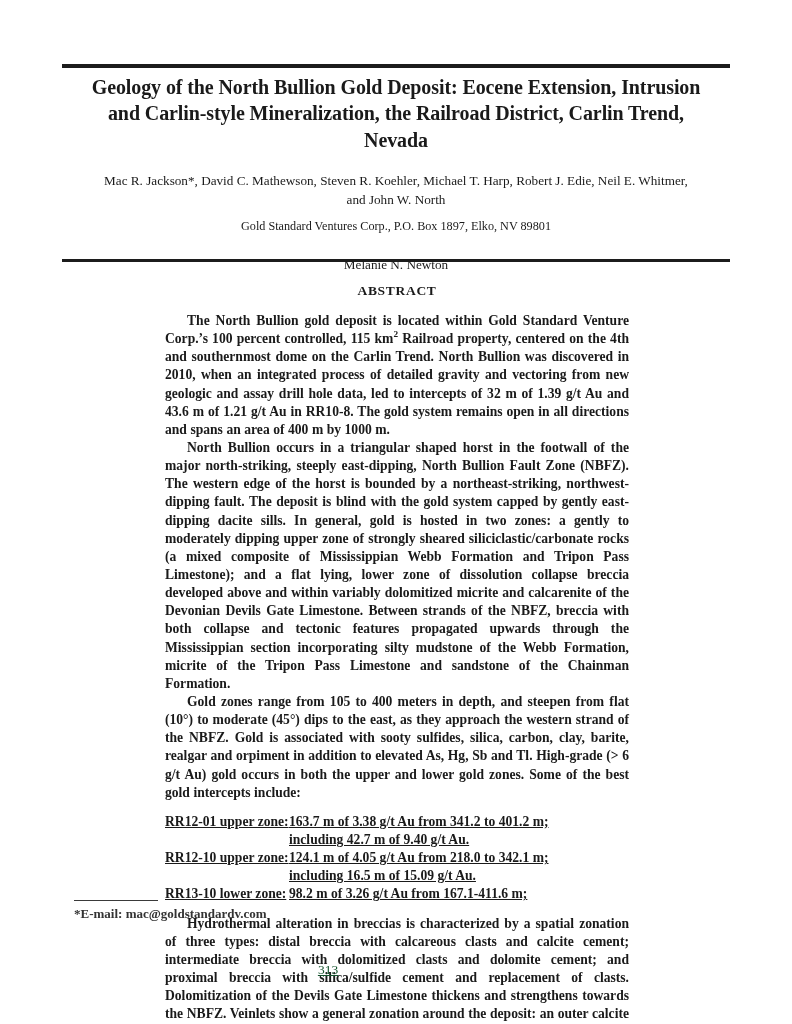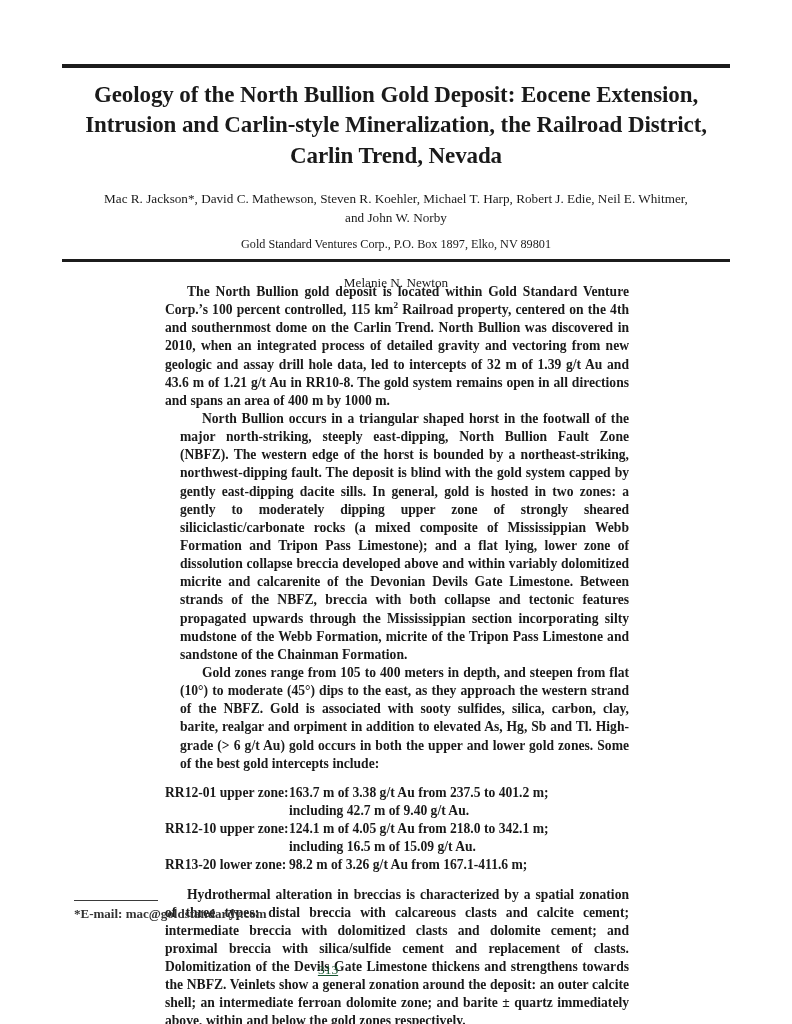--- a/index.html
+++ b/index.html
@@ -34,25 +34,25 @@
 
   
   .header {
     position: absolute;
     left: 62px;
     top: 74px;
     width: 668px;
     text-align: center;
   }
   .doc-title {
-    font-size: 23px;
+    font-size: 20px;
     font-weight: bold;
     line-height: 1.32;
     letter-spacing: -0.1px;
-    margin: 6px;
+    margin: 0;
     padding: 0 12px;
   }
   .authors {
     margin-top: 19px;
     font-size: 13.2px;
     line-height: 1.42;
     padding: 0 24px;
   }
   .affil {
     margin-top: 8px;
@@ -87,34 +87,35 @@
   }
   .abs-p {
     font-size: 13.6px;
     font-weight: bold;
     line-height: 1.335;
     text-align: justify;
     text-indent: 22px;
     margin: 0;
     word-spacing: 0.1px;
   }
-  .abs-p + .abs-p { margin-top: 0; margin-left: 15px; }
+  .abs-p + .abs-p { margin-top: 0; }
   .abs-p sup {
     font-size: 0.68em;
     vertical-align: super;
     line-height: 0;
   }
 
   
   .intercepts {
     margin-top: 11px;
     margin-bottom: 11px;
     font-size: 13.6px;
     font-weight: bold;
     line-height: 1.335;
+    text-decoration: underline;
   }
   .icpt-row {
     display: flex;
     align-items: baseline;
   }
   .icpt-label {
     width: 124px;
     flex: 0 0 124px;
     white-space: nowrap;
   }
@@ -157,51 +158,52 @@
 <body>
 
 <div class="page">
 
   <div class="rule rule-top"></div>
 
   <div class="header">
     <h1 class="doc-title">Geology of the North Bullion Gold Deposit: Eocene Extension, Intrusion and Carlin-style Mineralization, the Railroad District, Carlin Trend, Nevada</h1>
     <div class="authors">
       <div>Mac R. Jackson*, David C. Mathewson, Steven R. Koehler, Michael T. Harp, Robert J. Edie, Neil E. Whitmer,</div>
-      <div>and John W. Norby</div>
+      <div>and John W. North</div>
     </div>
     <div class="affil">Gold Standard Ventures Corp., P.O. Box 1897, Elko, NV 89801</div>
     <div class="author2">Melanie N. Newton</div>
   </div>
 
   <div class="rule rule-mid"></div>
 
   <div class="abstract-wrap">
+    <div class="abstract-heading">ABSTRACT</div>
 
     <p class="abs-p"><span>The North Bullion gold deposit is located within Gold Standard Venture Corp.’s 100 percent controlled, 115 km</span><sup>2</sup><span> Railroad property, centered on the 4th and southernmost dome on the Carlin Trend. North Bullion was discovered in 2010, when an integrated process of detailed gravity and vectoring from new geologic and assay drill hole data, led to intercepts of 32 m of 1.39 g/t Au and 43.6 m of 1.21 g/t Au in RR10-8. The gold system remains open in all directions and spans an area of 400 m by 1000 m.</span></p>
 
     <p class="abs-p">North Bullion occurs in a triangular shaped horst in the footwall of the major north-striking, steeply east-dipping, North Bullion Fault Zone (NBFZ). The western edge of the horst is bounded by a northeast-striking, northwest-dipping fault. The deposit is blind with the gold system capped by gently east-dipping dacite sills. In general, gold is hosted in two zones: a gently to moderately dipping upper zone of strongly sheared siliciclastic/carbonate rocks (a mixed composite of Mississippian Webb Formation and Tripon Pass Limestone); and a flat lying, lower zone of dissolution collapse breccia developed above and within variably dolomitized micrite and calcarenite of the Devonian Devils Gate Limestone. Between strands of the NBFZ, breccia with both collapse and tectonic features propagated upwards through the Mississippian section incorporating silty mudstone of the Webb Formation, micrite of the Tripon Pass Limestone and sandstone of the Chainman Formation.</p>
 
     <p class="abs-p">Gold zones range from 105 to 400 meters in depth, and steepen from flat (10°) to moderate (45°) dips to the east, as they approach the western strand of the NBFZ. Gold is associated with sooty sulfides, silica, carbon, clay, barite, realgar and orpiment in addition to elevated As, Hg, Sb and Tl. High-grade (&gt; 6 g/t Au) gold occurs in both the upper and lower gold zones. Some of the best gold intercepts include:</p>
 
     <div class="intercepts">
       <div class="icpt-row">
         <span class="icpt-label">RR12-01 upper zone:</span>
-        <span class="icpt-val">163.7 m of 3.38 g/t Au from 237.5 to 401.2 m;</span>
+        <span class="icpt-val">163.7 m of 3.38 g/t Au from 341.2 to 401.2 m;</span>
       </div>
       <div class="icpt-sub">including 42.7 m of 9.40 g/t Au.</div>
 
       <div class="icpt-row">
         <span class="icpt-label">RR12-10 upper zone:</span>
         <span class="icpt-val">124.1 m of 4.05 g/t Au from 218.0 to 342.1 m;</span>
       </div>
       <div class="icpt-sub">including 16.5 m of 15.09 g/t Au.</div>
 
       <div class="icpt-row">
-        <span class="icpt-label">RR13-20 lower zone:</span>
+        <span class="icpt-label">RR13-10 lower zone:</span>
         <span class="icpt-val">98.2 m of 3.26 g/t Au from 167.1-411.6 m;</span>
       </div>
     </div>
 
     <p class="abs-p">Hydrothermal alteration in breccias is characterized by a spatial zonation of three types: distal breccia with calcareous clasts and calcite cement; intermediate breccia with dolomitized clasts and dolomite cement; and proximal breccia with silica/sulfide cement and replacement of clasts. Dolomitization of the Devils Gate Limestone thickens and strengthens towards the NBFZ. Veinlets show a general zonation around the deposit: an outer calcite shell; an intermediate ferroan dolomite zone; and barite ± quartz immediately above, within and below the gold zones respectively.</p>
   </div>
 
   <div class="footnote-rule"></div>
   <div class="footnote">*E-mail: mac@goldstandardv.com</div>
 

